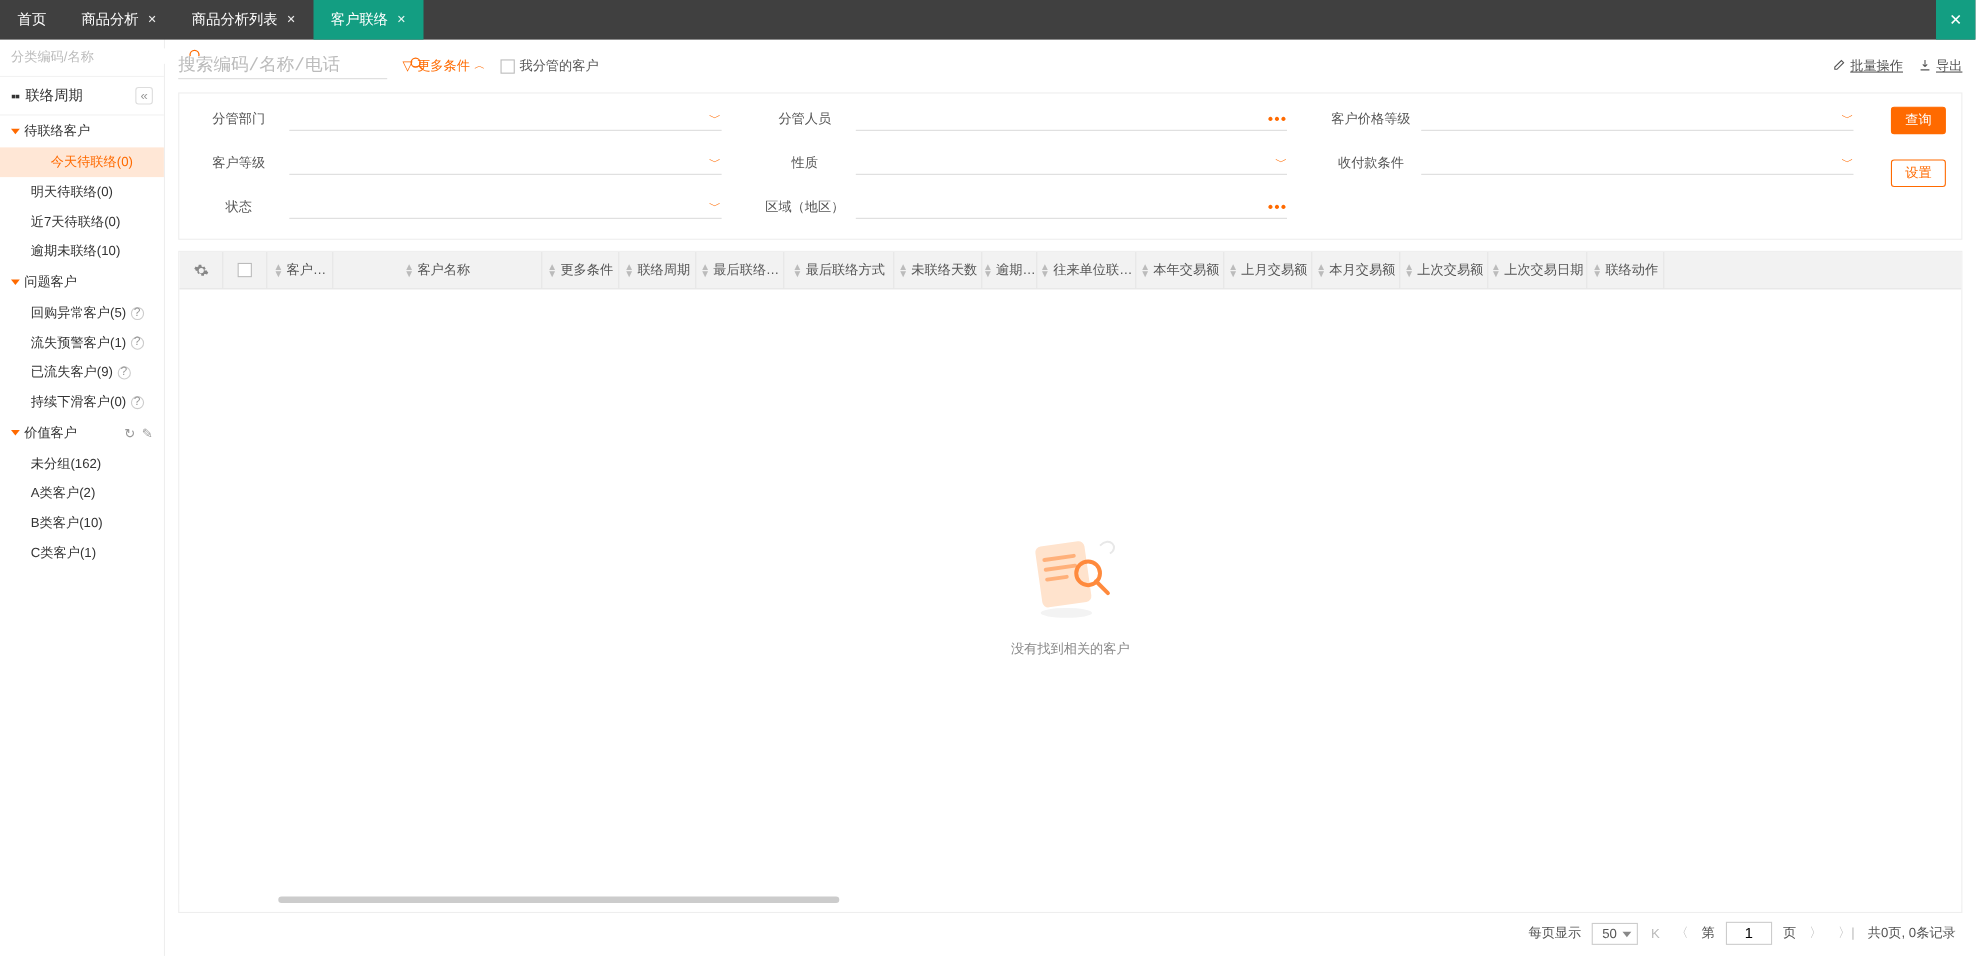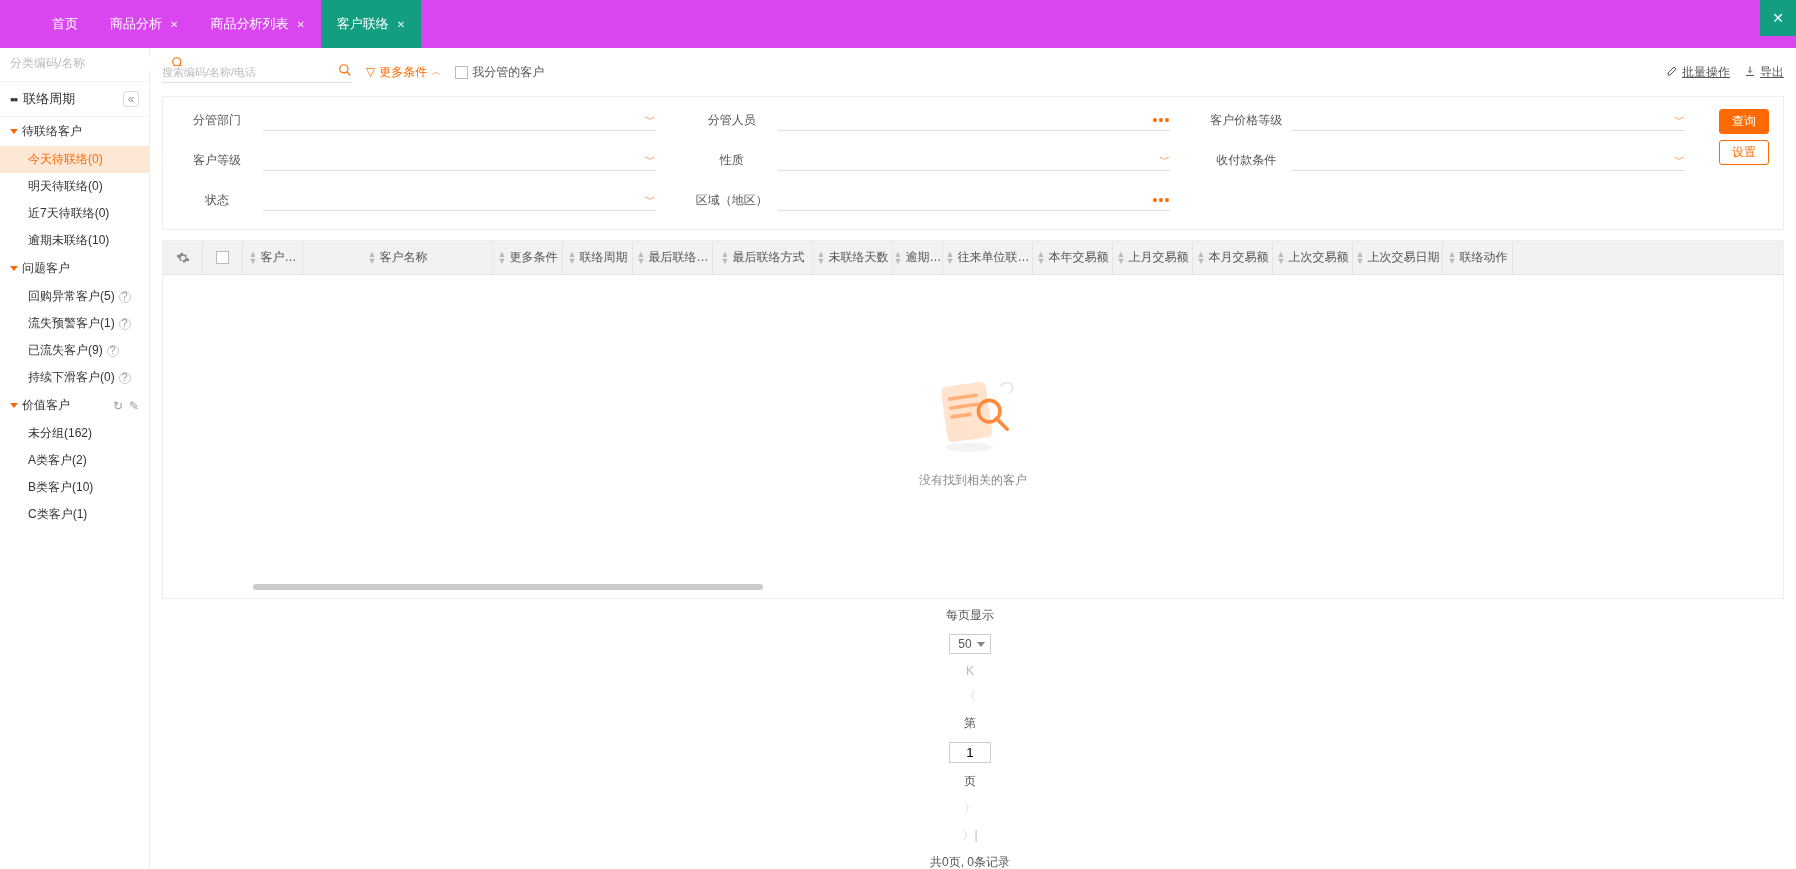--- a/index.html
+++ b/index.html
@@ -1,19 +1,19 @@
 <!DOCTYPE html>
 <html><head>
 <meta charset="utf-8">
 <style>
 * { box-sizing: border-box; margin: 0; padding: 0; }
 body { font-family: "Microsoft YaHei", Arial, sans-serif; font-size: 12px; color: #333; background: #fff; overflow: hidden; }
 
 
-.tab-bar { background: #d946ef; height: 48px; display: flex; align-items: stretch; position: relative; padding-left: 36px; }
+.tab-bar { background: #404040; height: 36px; display: flex; align-items: stretch; position: relative; }
 .tab { display: flex; align-items: center; padding: 0 16px; color: #fff; cursor: pointer; font-size: 13px; gap: 8px; }
 .tab.active { background: #139e82; }
 .tab-close { font-size: 10px; opacity: 0.9; cursor: pointer; }
 .tab-bar-close { position: absolute; right: 0; top: 0; width: 36px; height: 36px; background: #139e82; color:#fff; display:flex; align-items:center; justify-content:center; font-size:14px; cursor:pointer;}
 
 .main-wrap { display:flex; height: calc(100vh - 36px); }
 
 
 .sidebar { width: 150px; border-right: 1px solid #eee; display:flex; flex-direction:column; font-size:12px; }
 .side-search-row { display:flex; align-items:flex-start; padding: 8px 10px; border-bottom:1px solid #f2f2f2; gap:6px;}
@@ -22,67 +22,67 @@
 .side-search-icon { color:#ff6a00; font-size:14px; }
 
 .side-group-header { display:flex; align-items:center; padding: 8px 10px; font-size:13px; justify-content:space-between; border-bottom:1px solid #f2f2f2;}
 .side-group-header .gh-left{display:flex;align-items:center;gap:6px;}
 .side-collapse-toggle { color:#999; cursor:pointer; font-size:12px; border:1px solid #ddd; border-radius:3px; width:16px; height:16px; display:flex;align-items:center;justify-content:center;}
 
 .side-section-title { display:flex; align-items:center; gap:4px; padding: 6px 10px; color:#333; }
 .caret { width:0;height:0;border-left:4px solid transparent;border-right:4px solid transparent;border-top:5px solid #ff6a00; }
 .side-section-title .tools { margin-left:auto; display:flex; gap:6px; color:#999;}
 .side-item { padding: 5px 10px 5px 28px; color:#333; cursor:pointer; display:flex; align-items:center; gap:4px;}
-.side-item.active { background:#ffe7d6; color:#ff6a00; }
+.side-item.active { background:#ffe7d6; color:#ff6a00;justify-content:center; }
 .side-item .q-icon { color:#999; font-size:11px; border:1px solid #ccc; border-radius:50%; width:12px;height:12px; display:inline-flex;align-items:center;justify-content:center; line-height:1;}
 
 
 .content { flex:1; display:flex; flex-direction:column; padding: 0 12px 0 12px; min-width:0;}
 .toolbar { display:flex; align-items:center; height:48px; gap:14px; }
 .search-box { display:flex; align-items:center; border-bottom:1px solid #ddd; width:190px; padding:2px 0;}
-.search-box input{ flex:1; border:none; outline:none; font-size:11px;}
+.search-box input{ flex:1; border:none; outline:none; font-size:16px;font-family:Liberation Mono, monospace;}
 .search-box input::placeholder{color:#bbb;}
 .search-box .s-icon{ color:#ff6a00; font-size:14px;}
 .more-cond { color:#ff6a00; display:flex; align-items:center; gap:4px; cursor:pointer;}
 .filter-icon{font-size:12px;}
 .chk-wrap{ display:flex; align-items:center; gap:4px; color:#555;}
 .chk{ width:13px;height:13px;border:1px solid #bbb;background:#fff;}
 .toolbar-spacer{flex:1;}
 .toolbar-action{ color:#555; display:flex; align-items:center; gap:4px; cursor:pointer;text-decoration:underline;}
 
 
 .filter-panel { border:1px solid #eee; padding:12px 18px 18px 18px; position:relative;}
 .filter-grid{ display:grid; grid-template-columns: repeat(3, 1fr); column-gap: 40px; row-gap: 18px; margin-right:80px;}
 .filter-field{ display:flex; align-items:center; gap:10px;}
 .filter-label{ width:72px; text-align:center; color:#555;}
 .filter-input{ flex:1; border:none; border-bottom:1px solid #ddd; height:22px; position:relative; display:flex; align-items:center; justify-content:flex-end;}
 .filter-input .dd-icon{ color:#ff6a00; font-size:11px; }
 .filter-input .dots-icon{ color:#ff6a00; font-size:14px; letter-spacing:1px;}
-.filter-actions{ position:absolute; right:14px; top:12px; display:flex; flex-direction:column; gap:6px;}
+.filter-actions{ position:absolute; right:14px; top:12px; display:flex; flex-direction:column; gap:23px;}
 .btn{ padding:3px 12px; font-size:12px; border-radius:3px; cursor:pointer; text-align:center;}
 .btn-primary{ background:#ff6a00; color:#fff; border:1px solid #ff6a00;}
 .btn-outline{ background:#fff; color:#ff6a00; border:1px solid #ff6a00;}
 
 
 .table-wrap{ margin-top:10px; border:1px solid #eee; flex:1; display:flex; flex-direction:column; min-height:0; overflow:hidden;}
 .thead{ display:flex; background:#f2f2f2; height:34px; align-items:stretch; border-bottom:1px solid #e5e5e5; overflow:hidden;}
 .th{ border-right:1px solid #e5e5e5; display:flex; align-items:center; justify-content:center; color:#555; font-size:12px; padding:0 6px; white-space:nowrap; flex:0 0 auto;}
 .th .sort{ color:#bbb; font-size:9px; margin-right:3px; line-height:7px;}
 .th-gear{width:40px;}
 .th-chk{width:40px;}
 .th-gear svg{width:14px;height:14px;fill:#888;}
 
 .empty-area{ flex:1; display:flex; flex-direction:column; align-items:center; justify-content:center; gap:14px; color:#888; overflow:auto;}
 .empty-illus{ width:110px; height:90px; }
 
 .hscroll{ height:10px; background:#fff; position:relative; margin:0 0 6px 0;}
 .hscroll .thumb{ position:absolute; left:90px; top:2px; height:6px; width:510px; background:#ccc; border-radius:3px;}
 
 
-.pager{ display:flex; justify-content:flex-end; align-items:center; gap:10px; padding:8px 6px 10px 0; color:#555;flex-direction:column;}
+.pager{ display:flex; justify-content:flex-end; align-items:center; gap:10px; padding:8px 6px 10px 0; color:#555;}
 .pager .sel{ border:1px solid #ccc; padding:2px 18px 2px 8px; position:relative;}
 .pager .sel::after{content:"";position:absolute;right:5px;top:7px;border-left:4px solid transparent;border-right:4px solid transparent;border-top:5px solid #888;}
 .pg-btn{ color:#bbb; cursor:pointer; padding:0 2px;}
 .pg-input{ width:42px; border:1px solid #ccc; text-align:center; padding:2px 0;}
 
 </style>
 </head>
 <body>
 
 <div class="tab-bar">

